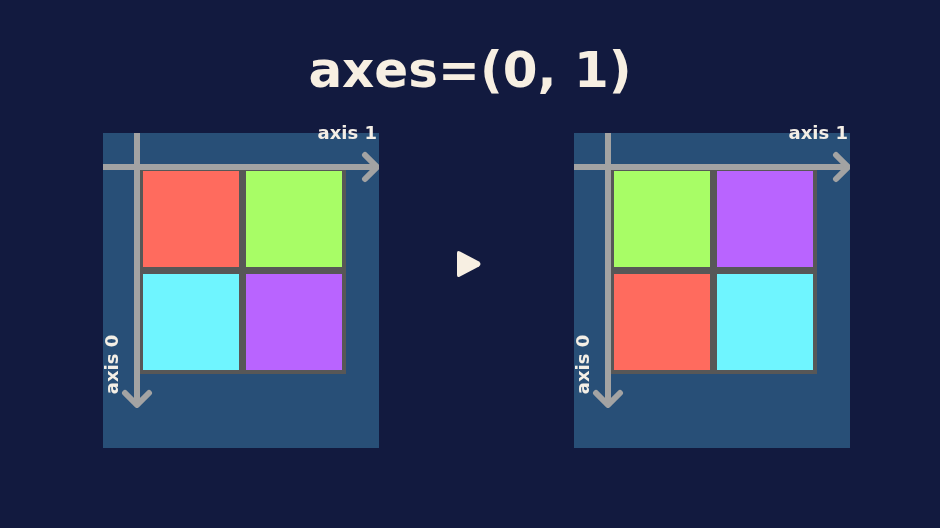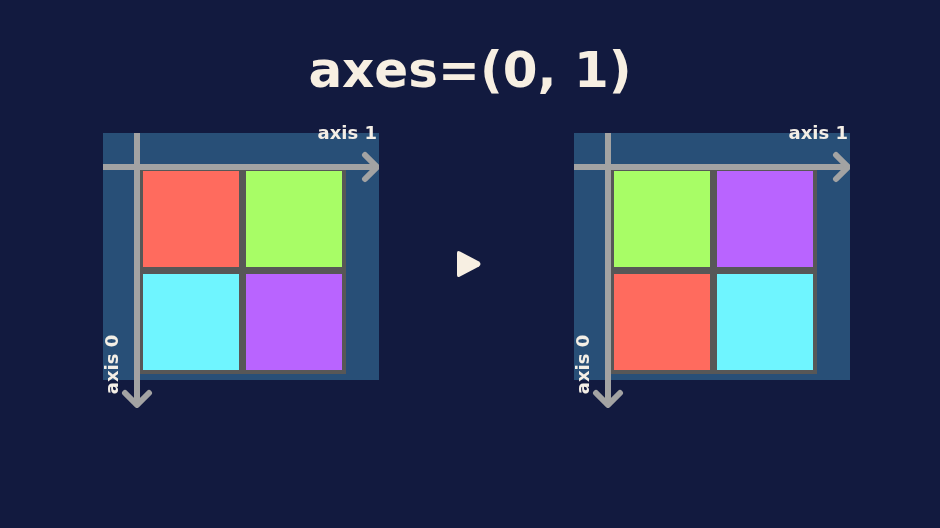--- a/index.html
+++ b/index.html
@@ -12,21 +12,21 @@
     .title {
       position: absolute; left: 0; top: 38px; width: 940px;
       text-align: center;
       color: #f7efe2;
       font-size: 50px; font-weight: bold;
       letter-spacing: 0px;
       line-height: 64px;
     }
     .panel {
       position: absolute; top: 133px;
-      width: 276px; height: 247px;
+      width: 276px; height: 315px;
       background: #284f77;
     }
     .panel.left { left: 103px; }
     .panel.right { left: 574px; }
     .grid {
       position: absolute; left: 37px; top: 35px;
       width: 206px; height: 206px;
       background: #575757;
     }
     .cell { position: absolute; width: 96px; height: 96px; }

